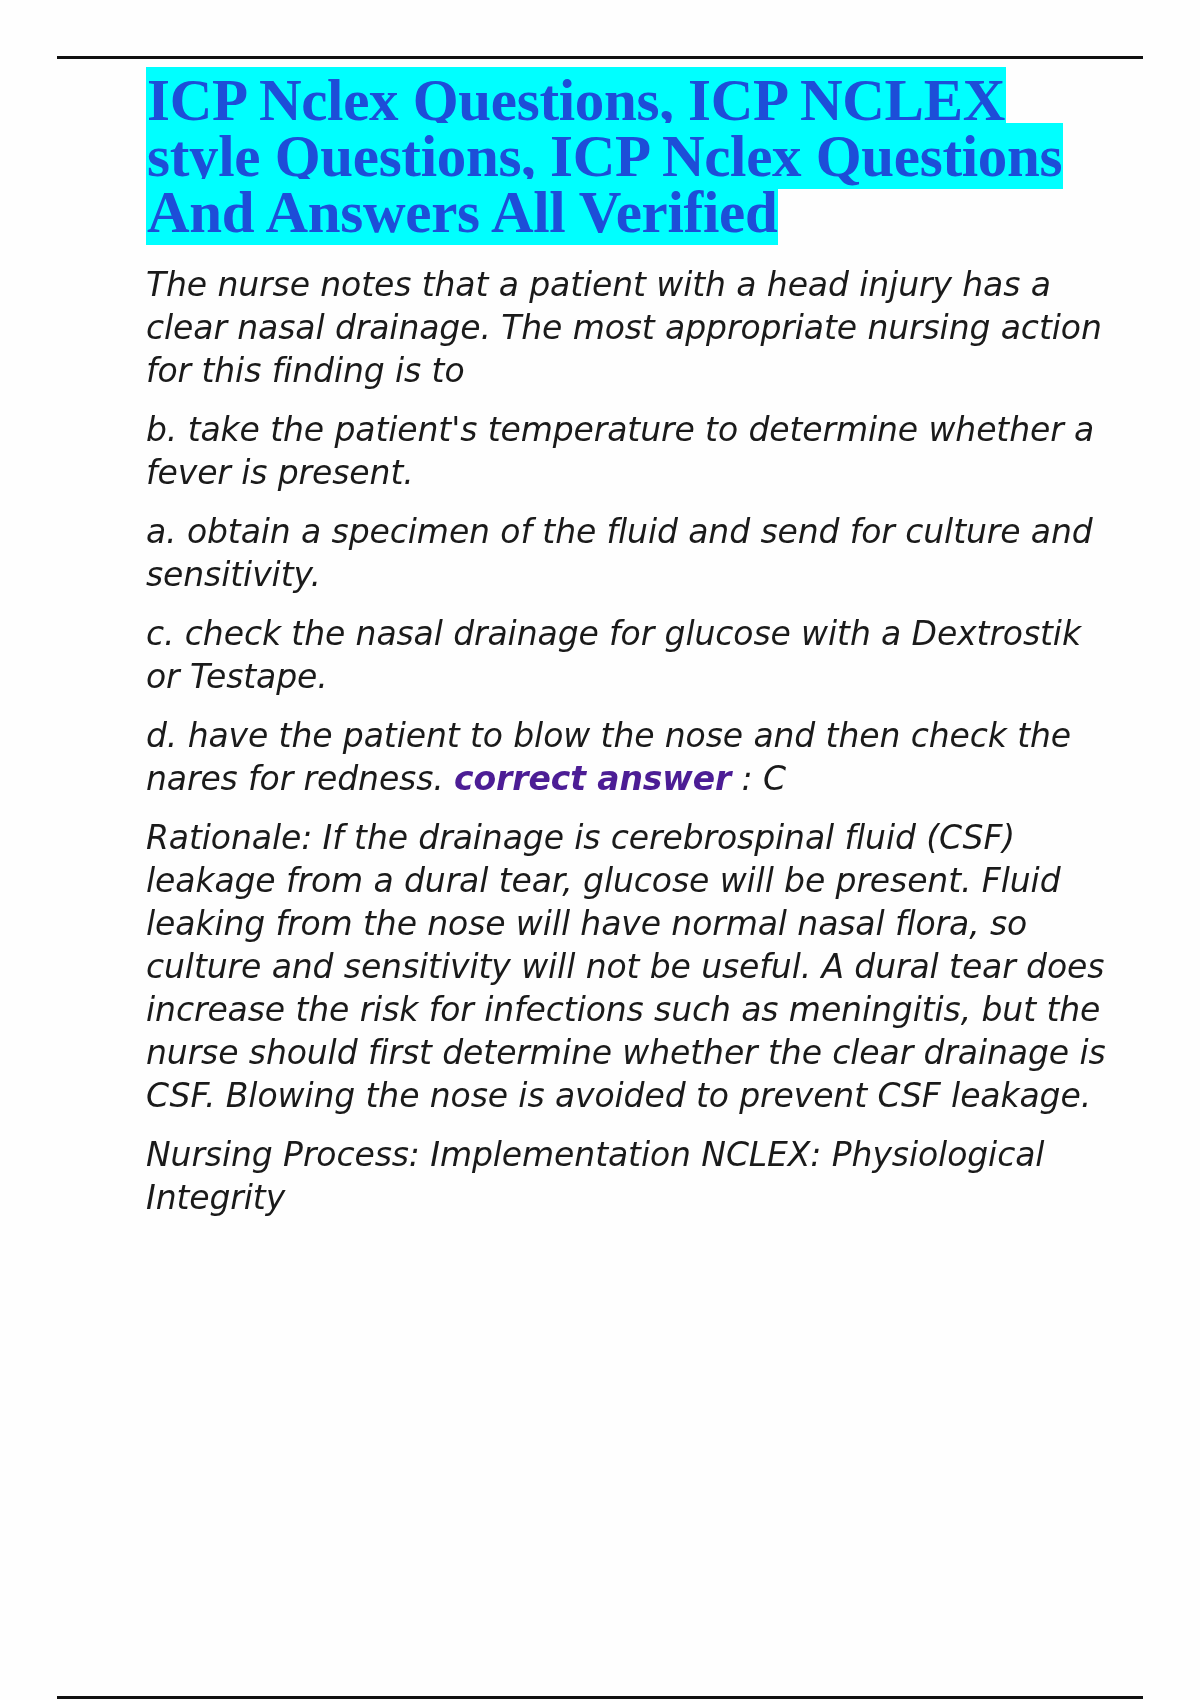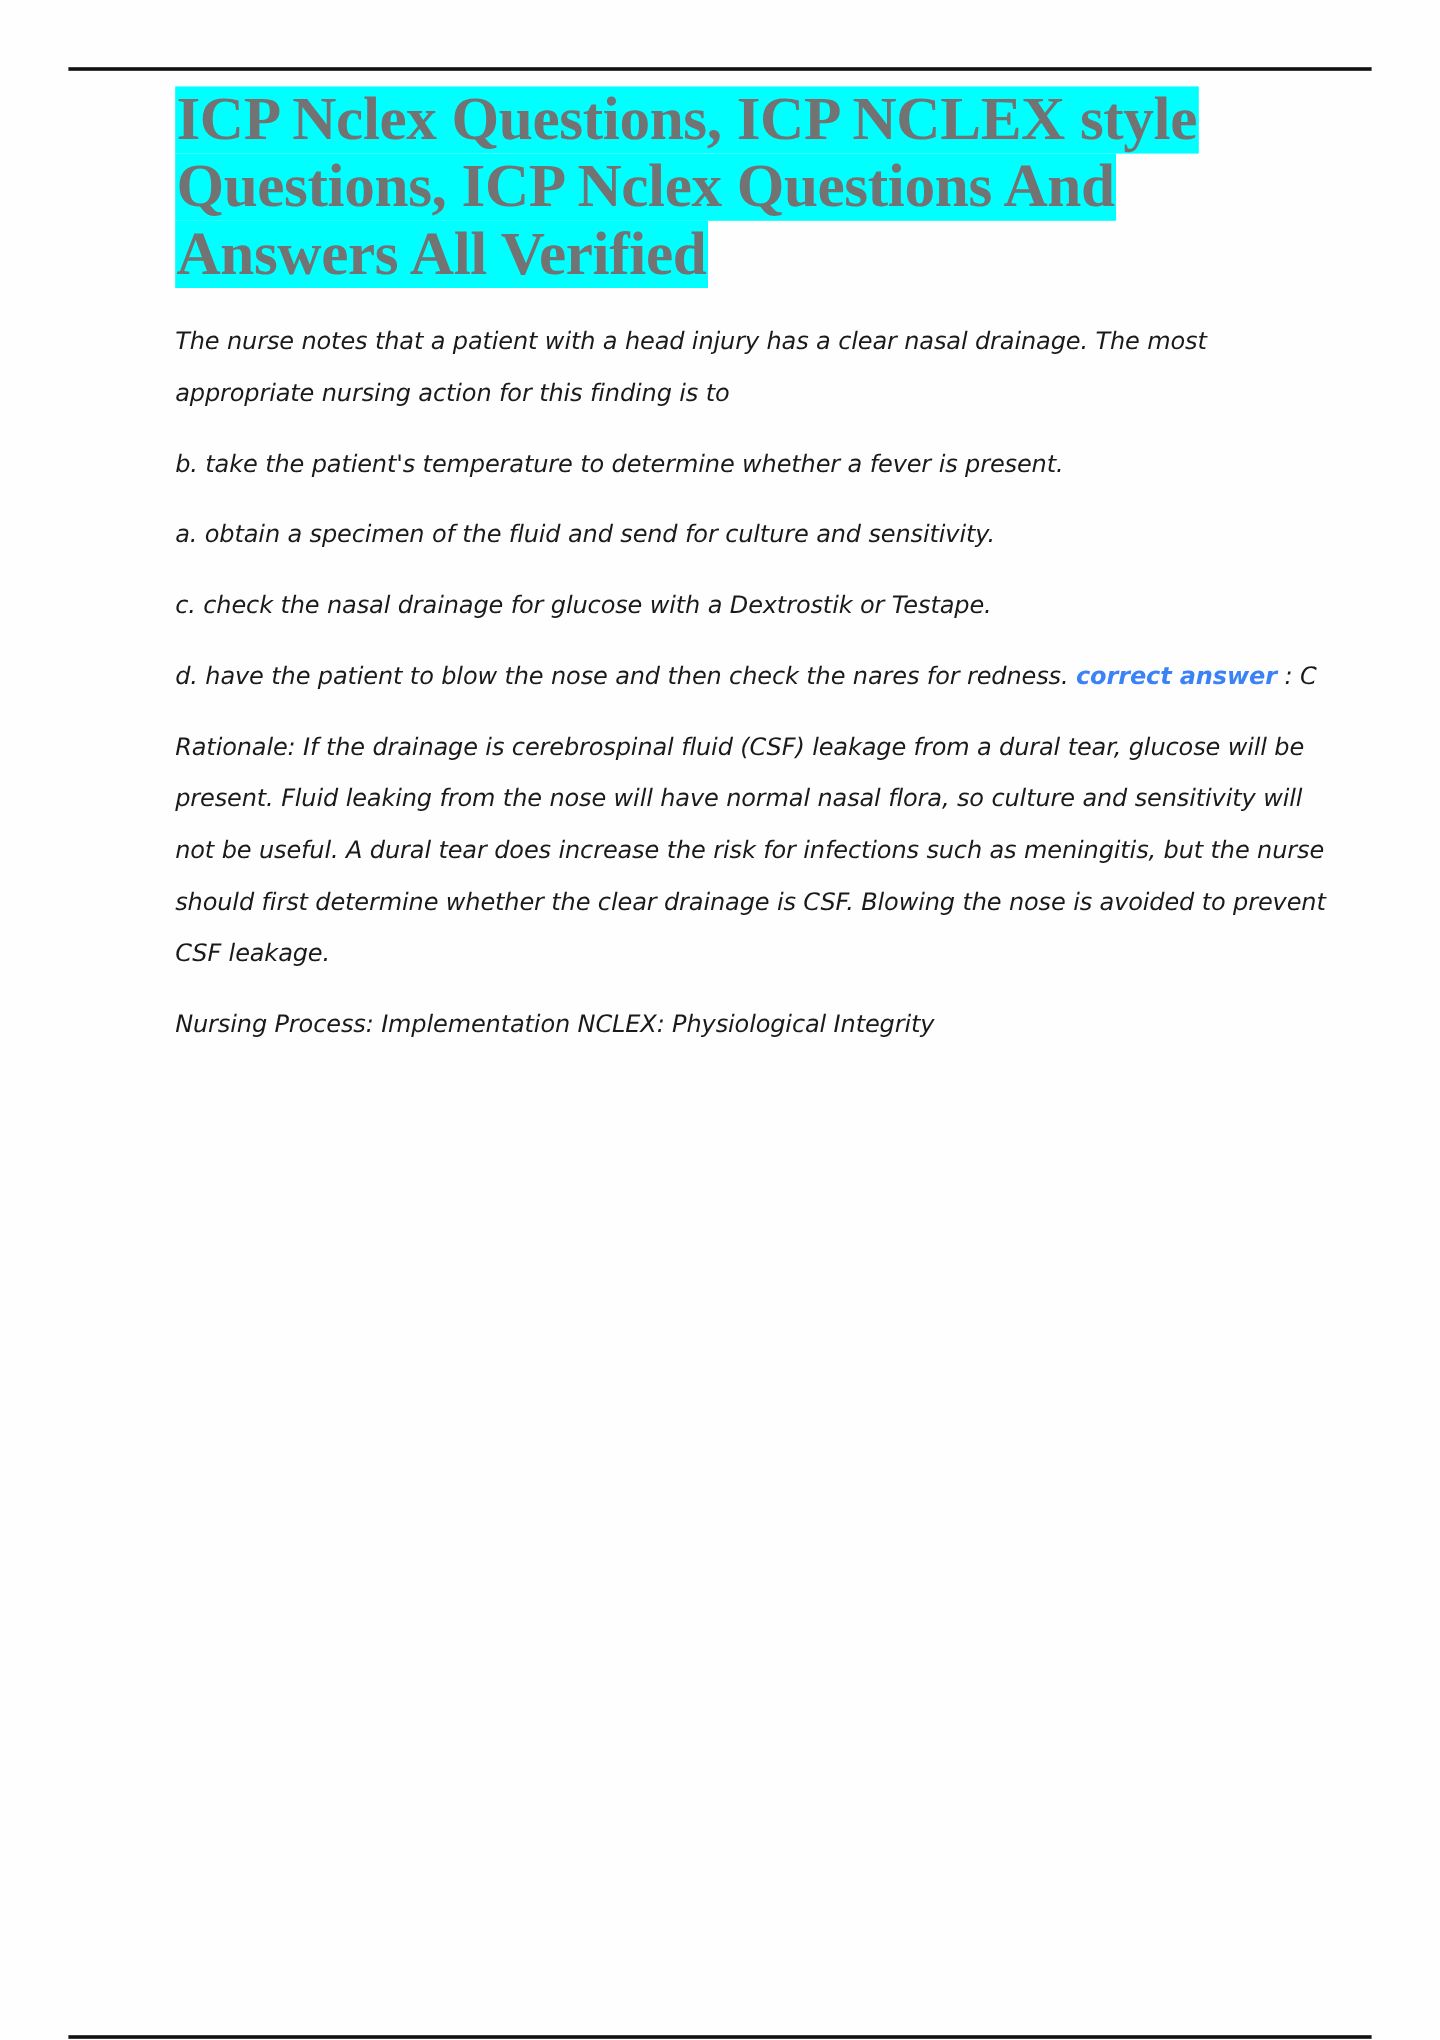--- a/index.html
+++ b/index.html
@@ -25,47 +25,47 @@
     .content {
       position: absolute;
       left: 146px;
       top: 72px;
       width: 960px;
     }
     .title {
       margin: 0;
       font-family: "Liberation Serif", serif;
       font-weight: bold;
-      font-size: 51px;
+      font-size: 59px;
       line-height: 56px;
-      color: #737373;
+      color: #1d4ed8;
       letter-spacing: -0.3px;
     }
     .title .hl {
       background: #00ffff;
       box-decoration-break: clone;
       -webkit-box-decoration-break: clone;
       padding: 0 1px;
     }
     .para {
       margin: 0;
       font-family: "DejaVu Sans", sans-serif;
       font-style: italic;
-      font-size: 20px;
+      font-size: 33px;
       line-height: 43px;
       color: #1a1a1a;
       letter-spacing: -0.1px;
     }
     .p-question { margin-top: 23px; }
     .p-opt { margin-top: 16px; }
     .p-rationale { margin-top: 16px; }
     .p-cog { margin-top: 80px; }
     .p-nursing { margin-top: 16px; }
     .correct {
-      color: #3b82f6;
+      color: #4c1d95;
       font-weight: bold;
     }
   </style>
 </head>
 <body>
 
 <div class="rule top"></div>
 
 <div class="content">
   <h1 class="title"><span class="hl">ICP Nclex Questions, ICP NCLEX style Questions, ICP Nclex Questions And Answers All Verified</span></h1>

